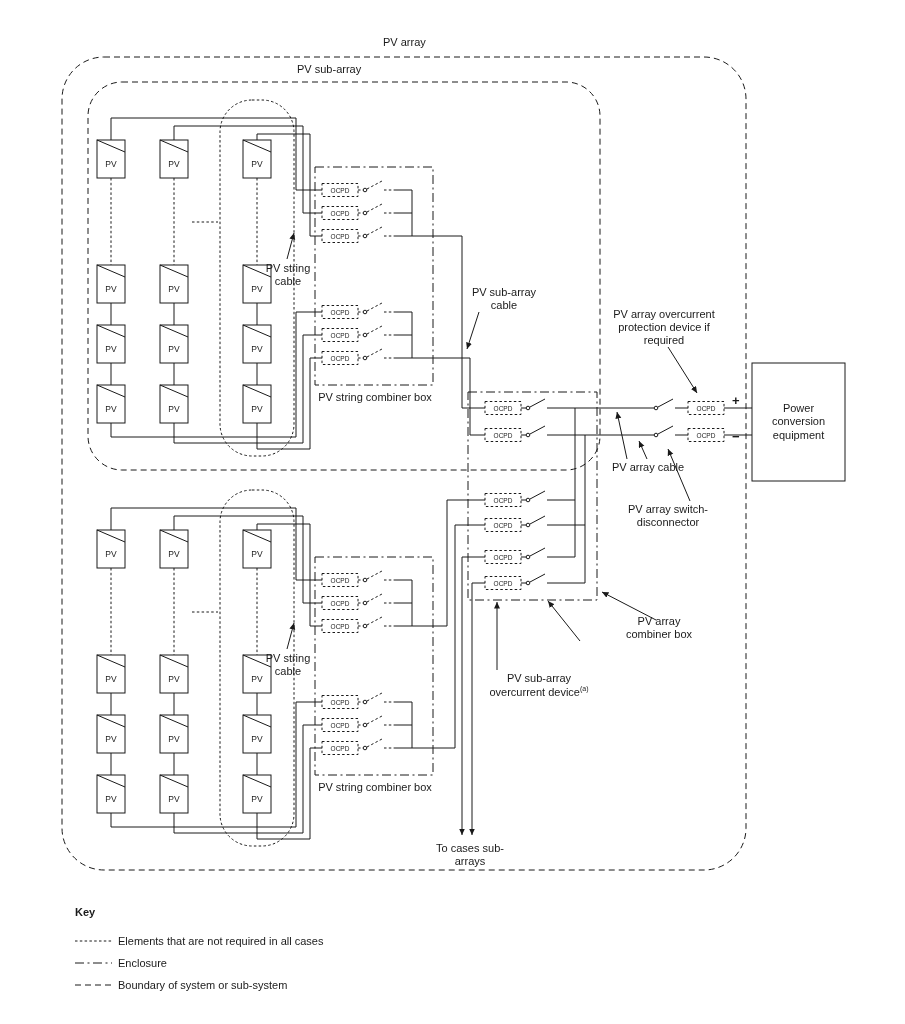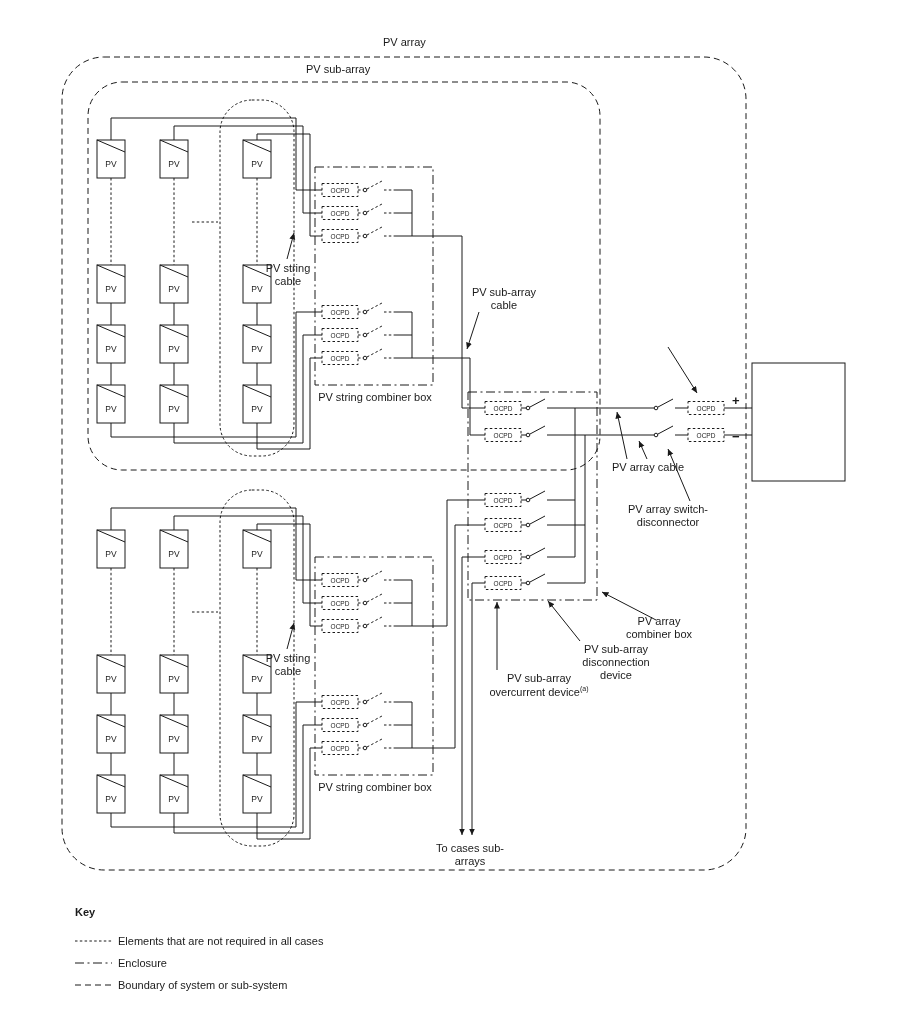--- a/index.html
+++ b/index.html
@@ -317,40 +317,43 @@
     </g>
 
     <g>
       <line x1="75" y1="941" x2="112" y2="941" class="dot"></line>
       <line x1="75" y1="963" x2="112" y2="963" class="dashdot"></line>
       <line x1="75" y1="985" x2="112" y2="985" class="dash"></line>
     </g>
   </svg>
 
   <div class="lbl" style="left:383px;top:36px">PV array</div>
-  <div class="lbl" style="left:306px;top:63px">PV sub-array</div>
+  <div class="lbl" style="left:297px;top:63px">PV sub-array</div>
 
   <div class="lbl center" style="left:259px;top:262px;width:58px">PV string cable</div>
   <div class="lbl center" style="left:315px;top:391px;width:120px">PV string combiner box</div>
 
   <div class="lbl center" style="left:467px;top:286px;width:74px">PV sub-array cable</div>
+  <div class="lbl" style="left:607px;top:308px;width:114px">PV array overcurrent protection device if required</div>
 
   <div class="lbl center" style="left:608px;top:461px;width:80px">PV array cable</div>
   <div class="lbl center" style="left:612px;top:503px;width:112px">PV array switch-disconnector</div>
   <div class="lbl" style="left:620px;top:615px;width:78px">PV array combiner box</div>
-  <div class="lbl" style="left:565px;top:643px;width:102px">PV sub-array disconnection device</div>
   <div class="lbl" style="left:486px;top:672px;width:106px"><span>PV sub-array overcurrent device</span><sup>(a)</sup></div>
 
   <div class="lbl center" style="left:259px;top:652px;width:58px">PV string cable</div>
   <div class="lbl center" style="left:315px;top:781px;width:120px">PV string combiner box</div>
 
   <div class="lbl center" style="left:434px;top:842px;width:72px">To cases sub-arrays</div>
 
   <div class="lbl bold" style="left:732px;top:393px;font-size:13px">+</div>
   <div class="lbl bold" style="left:732px;top:429px;font-size:13px">−</div>
 
+  <div class="lbl center" style="left:752px;top:363px;width:93px;height:118px;display:flex;align-items:center;justify-content:center">
+    <span style="width:64px">Power conversion equipment</span>
+  </div>
 
   <div class="lbl bold" style="left:75px;top:906px">Key</div>
   <div class="lbl" style="left:118px;top:935px">Elements that are not required in all cases</div>
   <div class="lbl" style="left:118px;top:957px">Enclosure</div>
   <div class="lbl" style="left:118px;top:979px">Boundary of system or sub-system</div>
 
 </div>
 
 </body></html>

